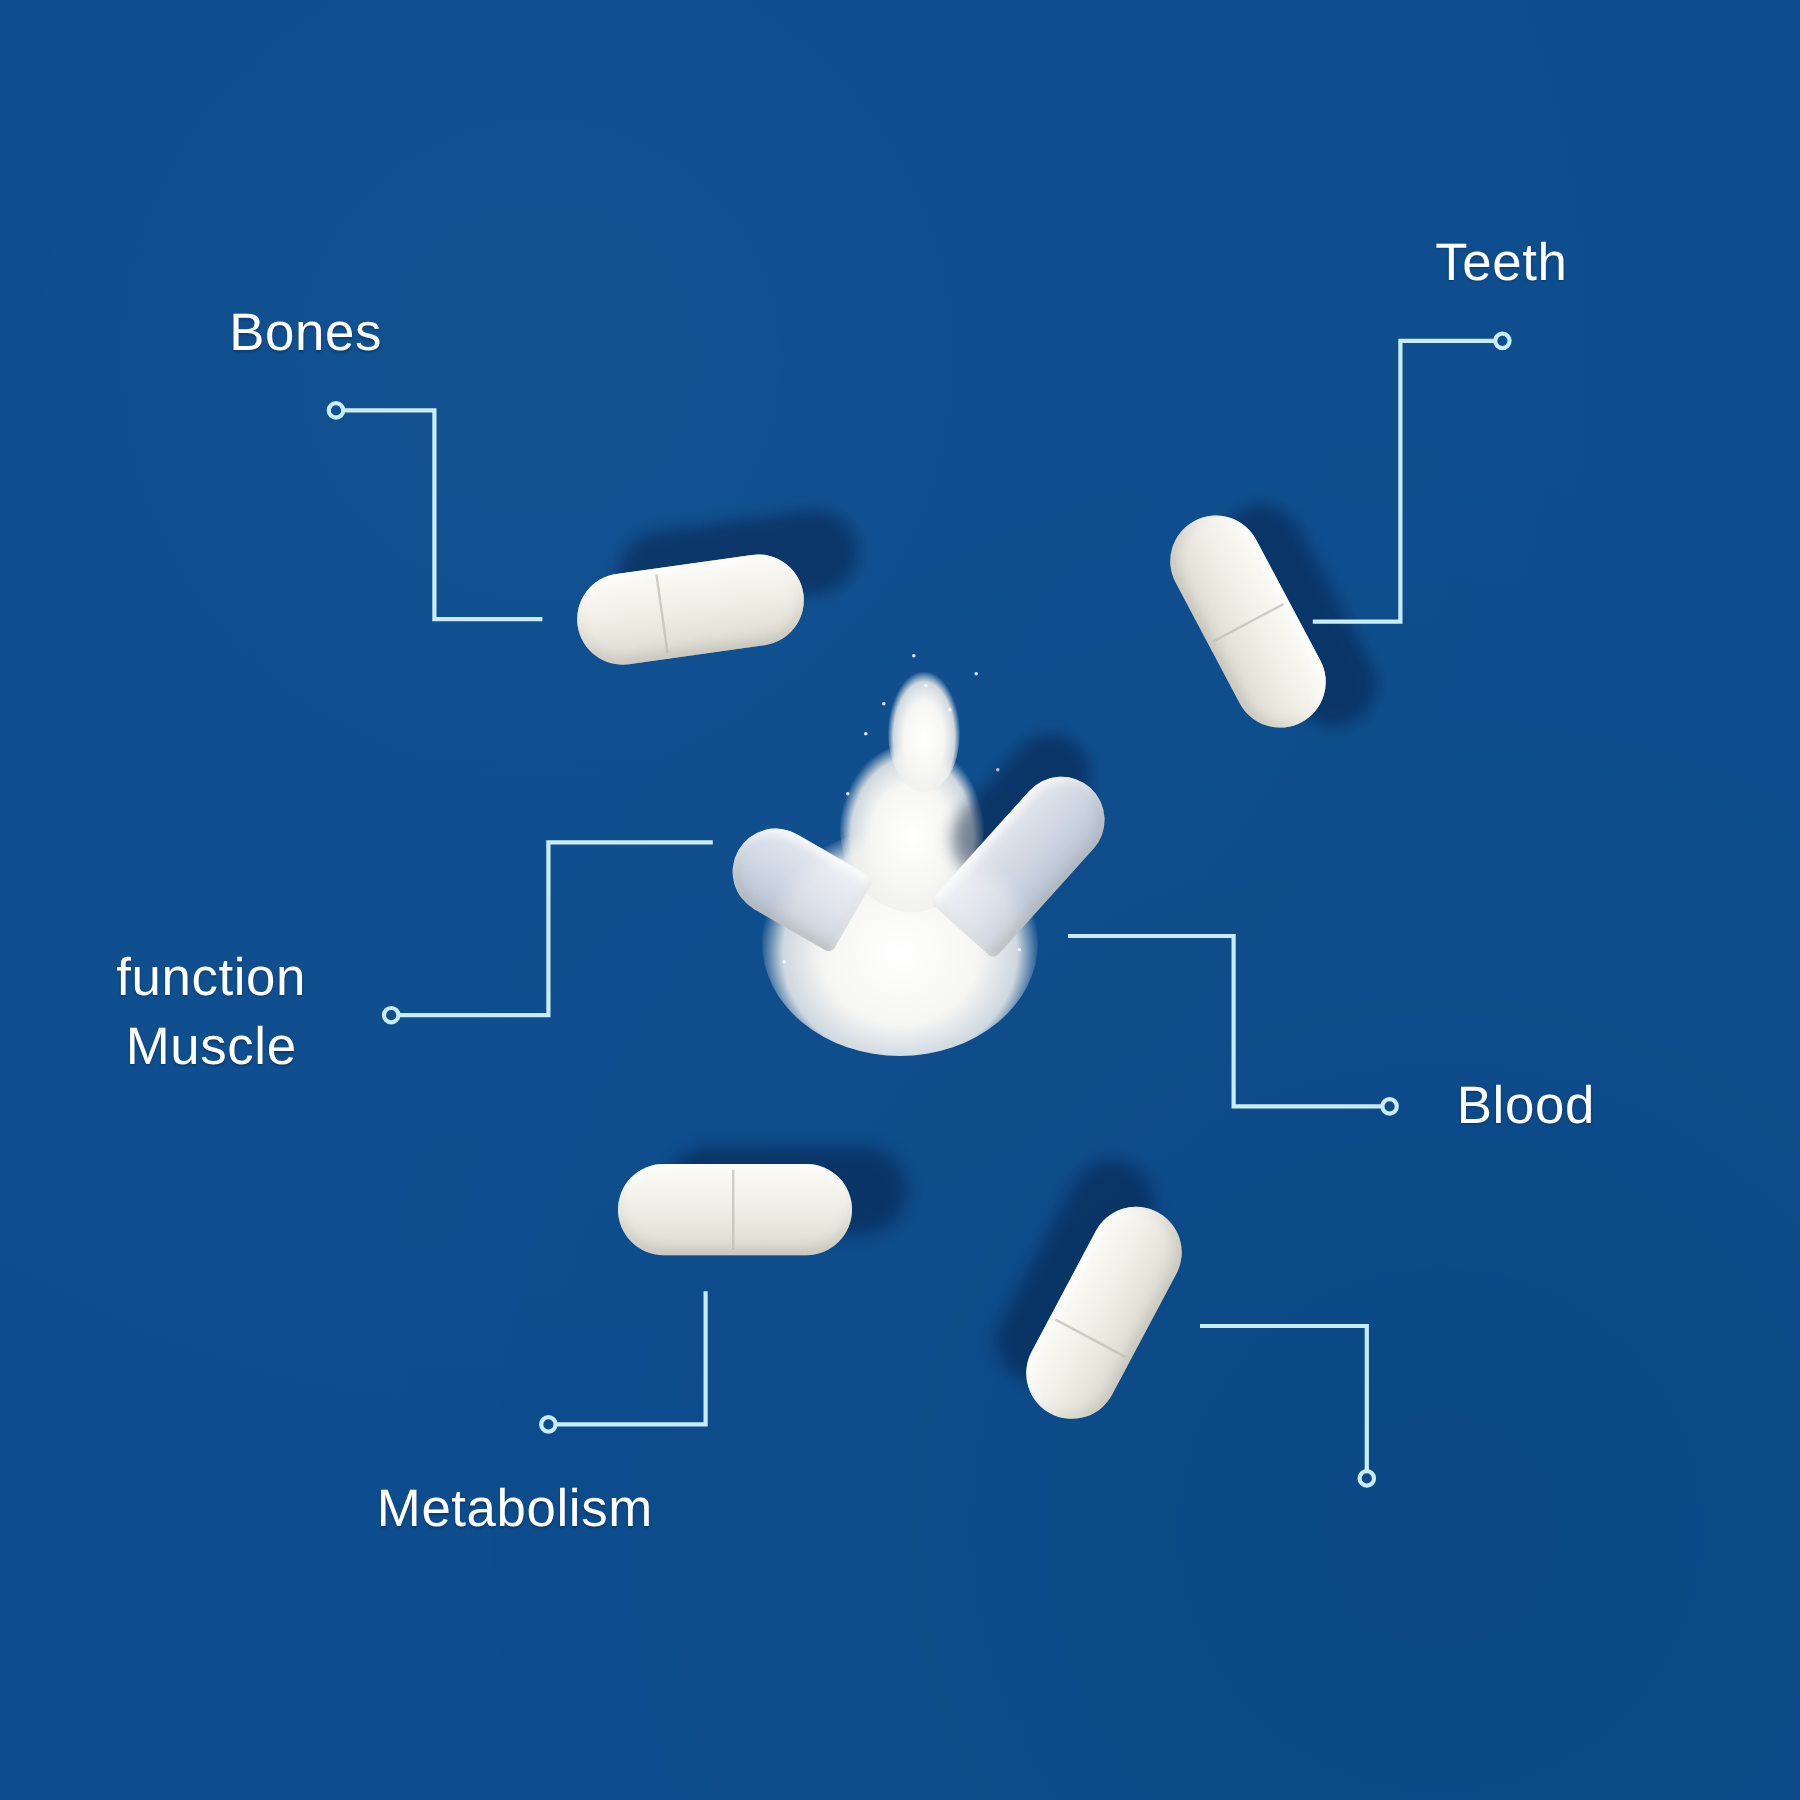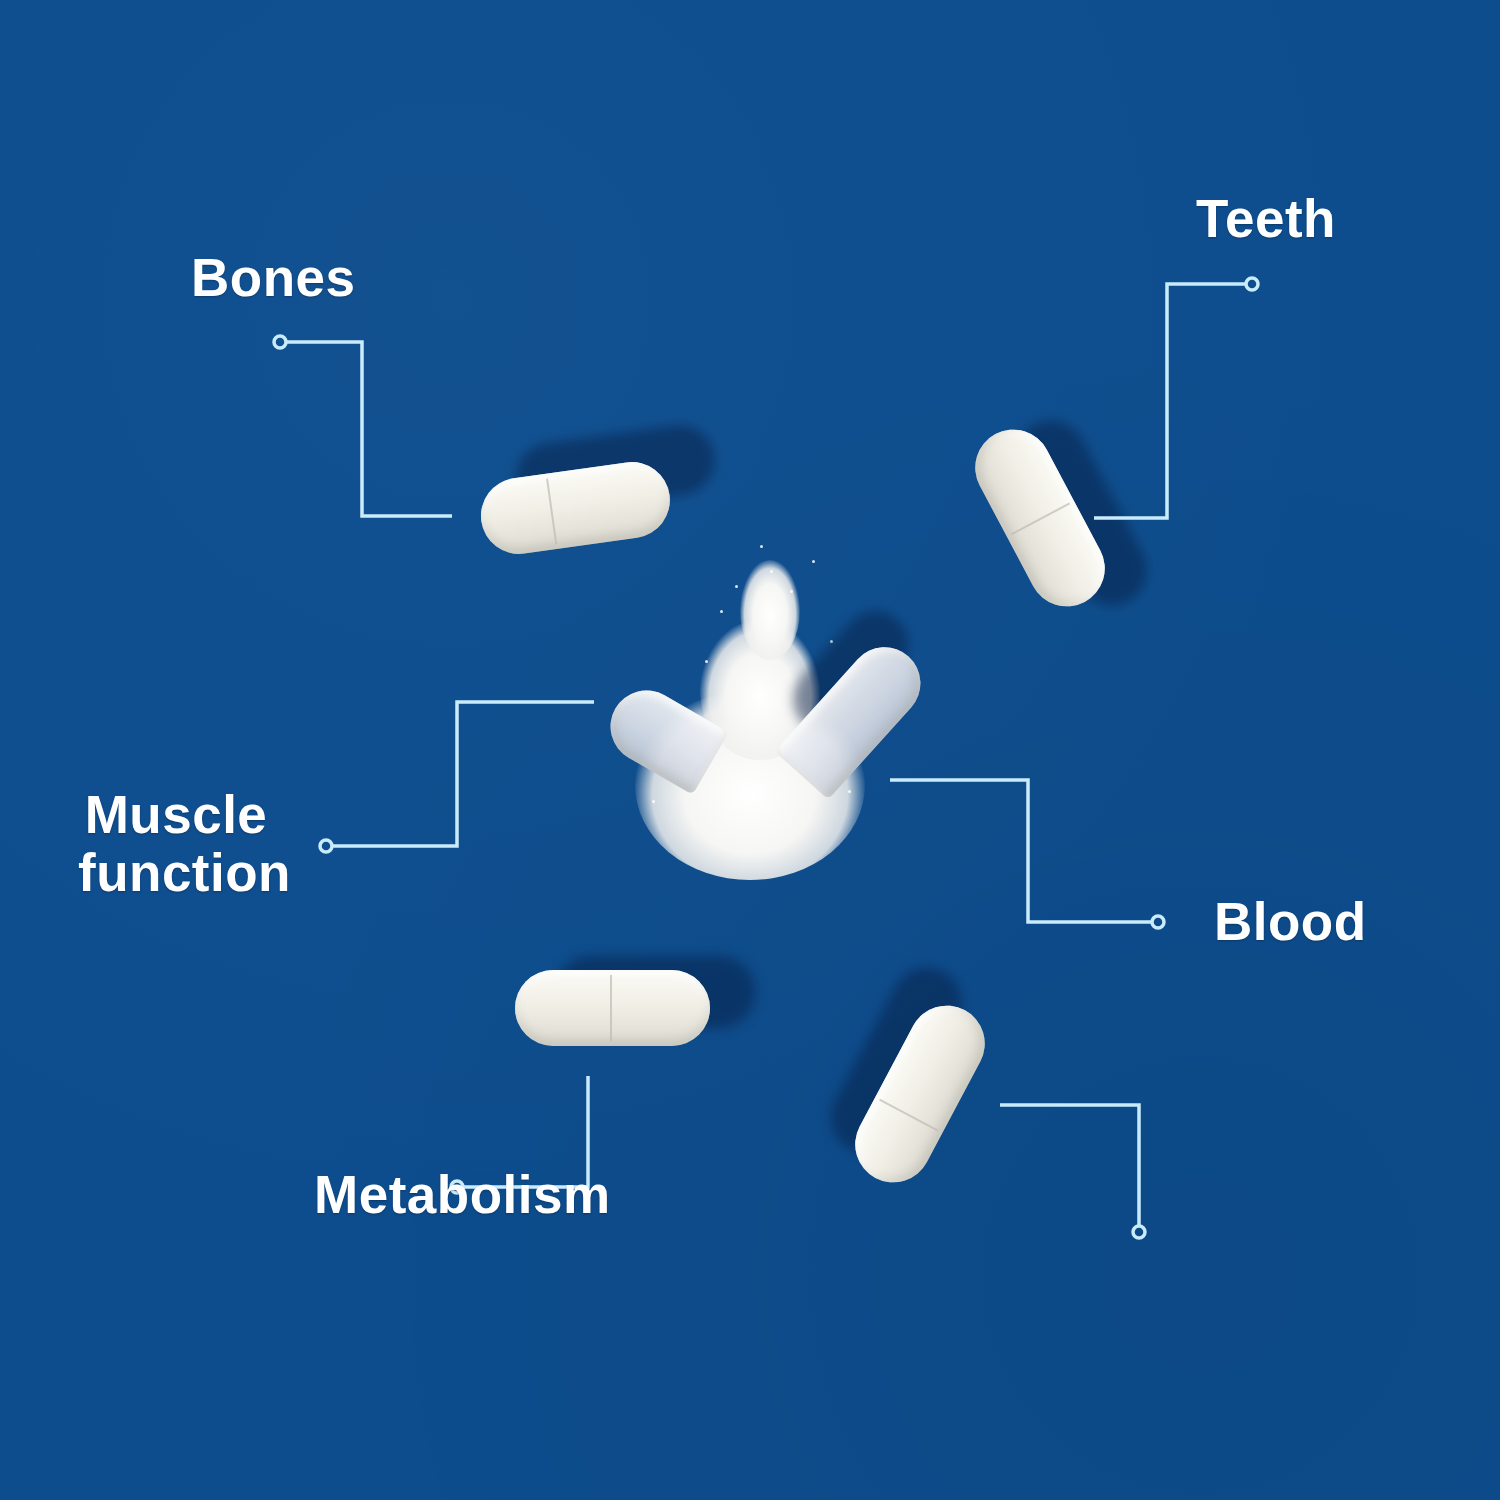--- a/index.html
+++ b/index.html
@@ -10,21 +10,21 @@
   }
   .canvas {
     position: relative; width: 1500px; height: 1500px;
     background:
       radial-gradient(circle at 30% 20%, rgba(255,255,255,0.025), transparent 60%),
       radial-gradient(circle at 80% 85%, rgba(0,0,0,0.06), transparent 55%),
       #0d4d8e;
   }
   svg.lines { position: absolute; left: 0; top: 0; width: 1500px; height: 1500px; }
   .label {
-    position: absolute; color: #ffffff; font-weight: 700; font-size: 53px;
+    position: absolute; color: #ffffff; font-weight: 400; font-size: 44px;
     line-height: 58px; letter-spacing: 0.5px; white-space: nowrap;
     text-shadow: 0 1px 2px rgba(0,0,0,0.25);
   }
   .label.center { text-align: center; }
 
   .capsule-wrap { position: absolute; }
   .shadow {
     position: absolute; border-radius: 60px;
     background: rgba(5,25,60,0.45); filter: blur(6px);
   }
@@ -123,19 +123,19 @@
       <circle cx="457" cy="1187" r="6"></circle>
 
       <polyline points="1000,1105 1139,1105 1139,1226"></polyline>
       <circle cx="1139" cy="1232" r="6"></circle>
     </g>
   </svg>
 
   <div class="label" style="left:191px; top:249px;">Bones</div>
   <div class="label" style="left:1196px; top:190px;">Teeth</div>
   <div class="label center" style="left:78px; top:786px; width:196px;">
+    <div>function</div>
     <div>Muscle</div>
-    <div>function</div>
   </div>
   <div class="label" style="left:1214px; top:893px;">Blood</div>
-  <div class="label" style="left:314px; top:1166px;">Metabolism</div>
+  <div class="label" style="left:314px; top:1229px;">Metabolism</div>
 
 </div>
 
 </body></html>

